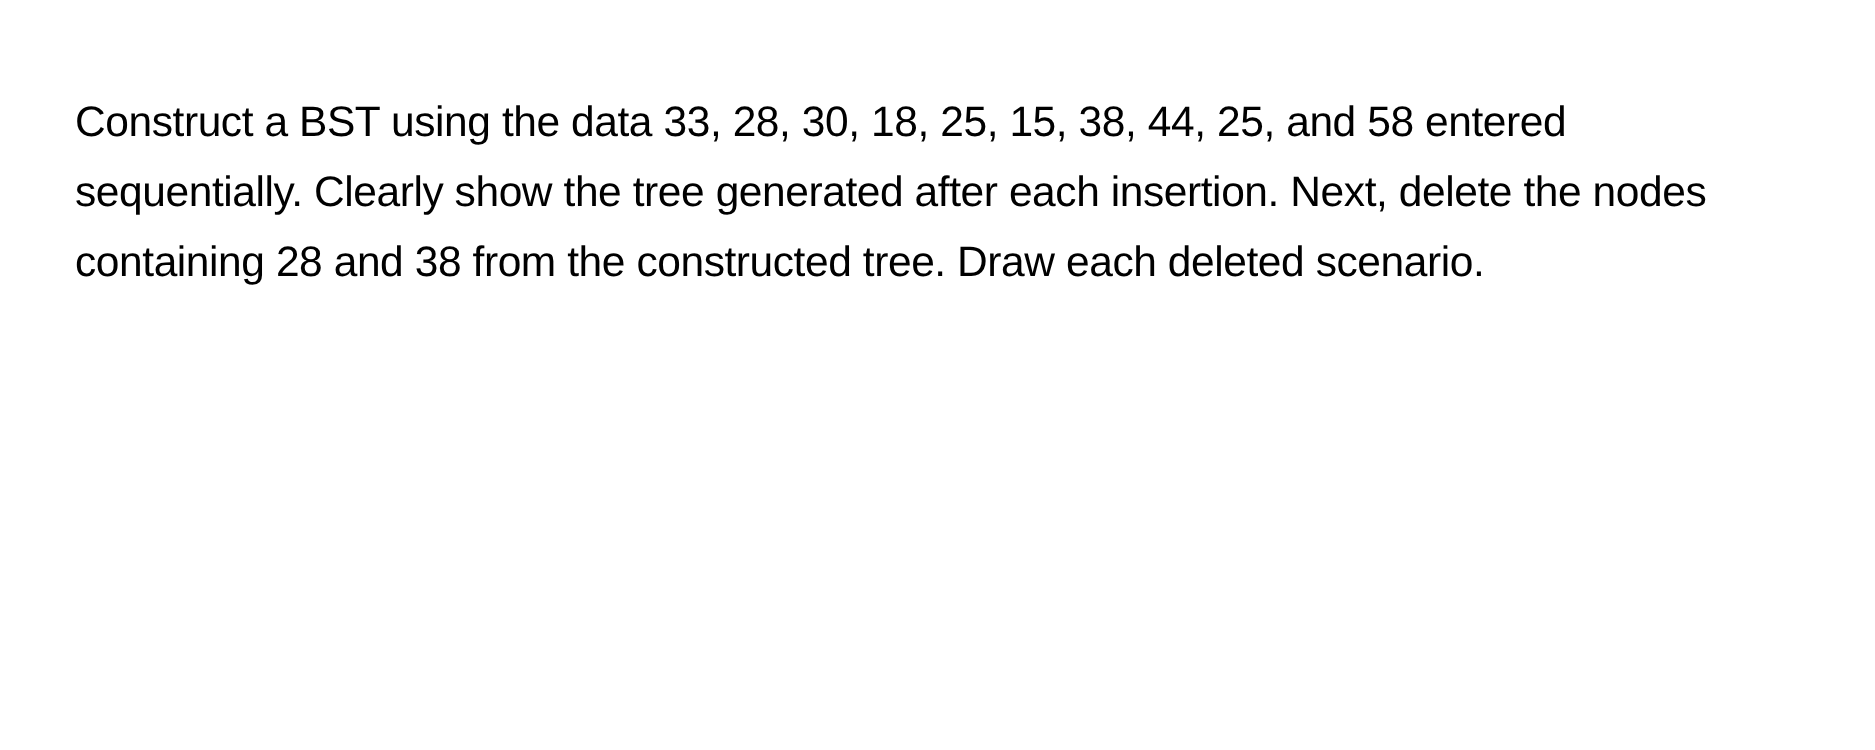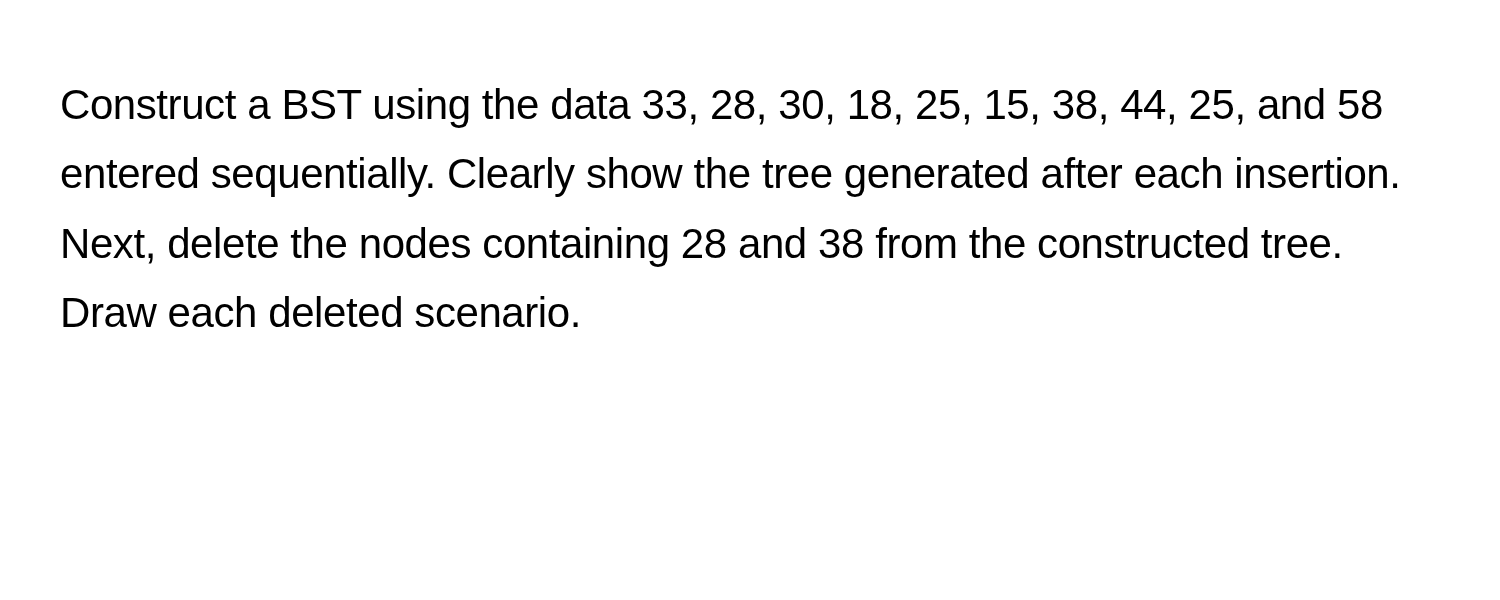--- a/index.html
+++ b/index.html
@@ -10,21 +10,21 @@
     body {
       width: 1500px;
       height: 600px;
       background: #ffffff;
       font-family: -apple-system, BlinkMacSystemFont, "Segoe UI", Helvetica, Arial, sans-serif;
       padding: 70px 60px;
       display: flex;
       align-items: flex-start;
     }
     .paragraph {
-      font-size: 42px;
+      font-size: 34px;
       line-height: 1.65;
       color: #000000;
       font-weight: 400;
       letter-spacing: -0.01em;
     }
   </style>
 </head>
 <body>
 
 <p class="paragraph">Construct a BST using the data 33, 28, 30, 18, 25, 15, 38, 44, 25, and 58 entered sequentially. Clearly show the tree generated after each insertion. Next, delete the nodes containing 28 and 38 from the constructed tree. Draw each deleted scenario.</p>

